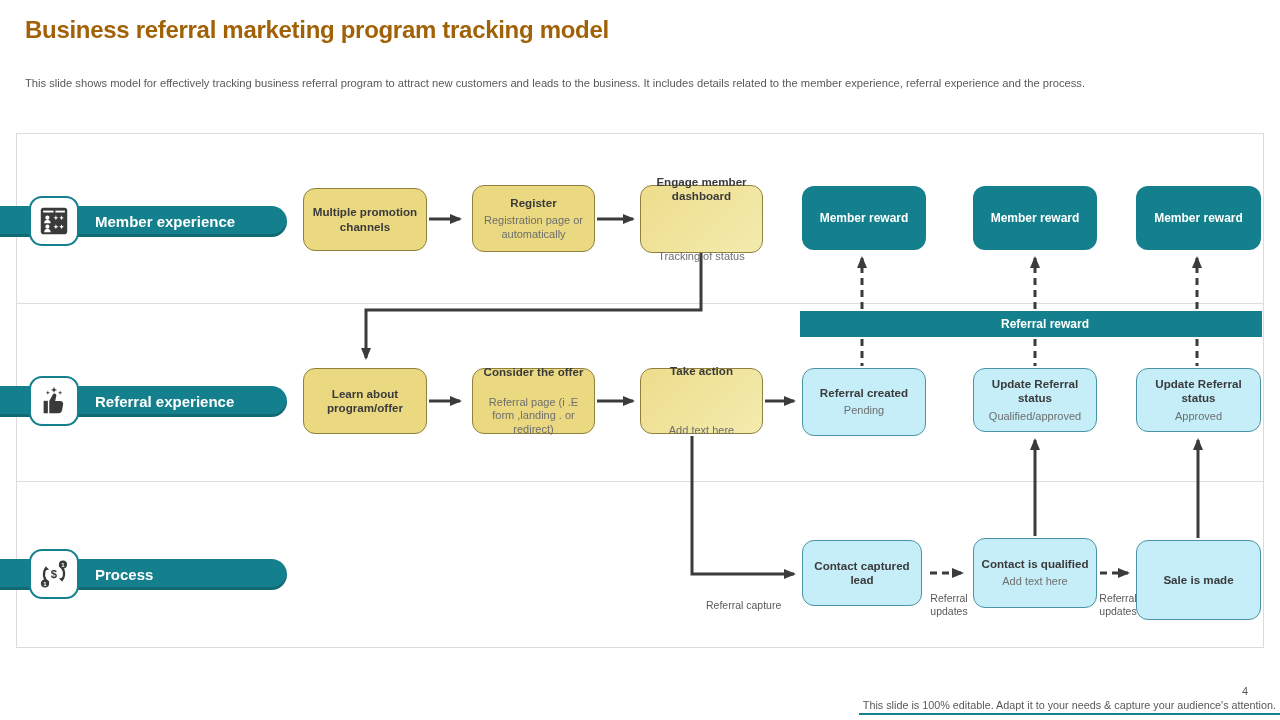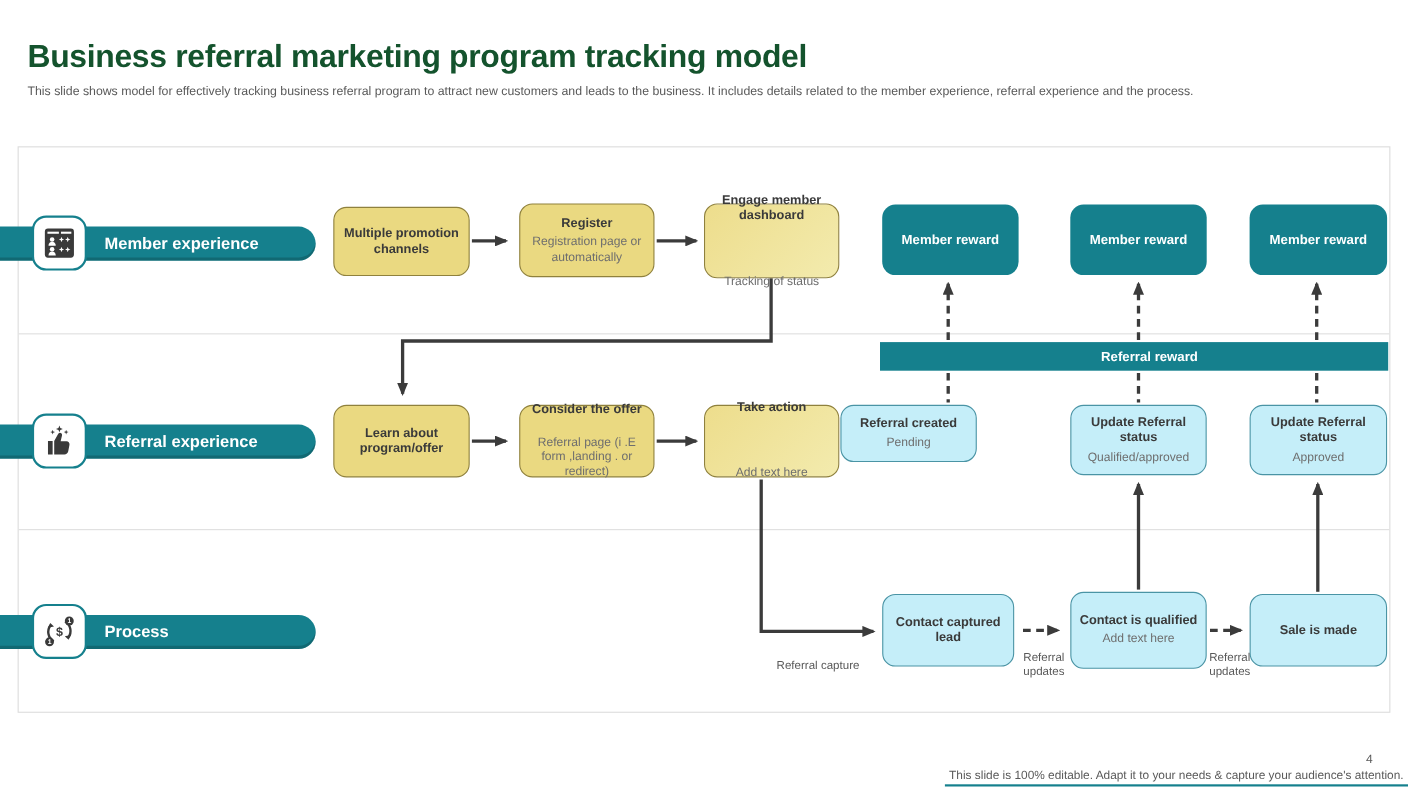--- a/index.html
+++ b/index.html
@@ -1,19 +1,19 @@
 <!DOCTYPE html>
 <html><head>
 <meta charset="utf-8">
 <style>
   html,body{margin:0;padding:0;background:#ffffff;}
   .slide{position:relative;width:1280px;height:720px;background:#ffffff;overflow:hidden;
          font-family:"Liberation Sans", sans-serif;}
-  .title{position:absolute;left:25px;top:36px;margin:0;font-size:29px;font-weight:700;
-         color:#14532d;letter-spacing:-0.3px;}
+  .title{position:absolute;left:25px;top:16px;margin:0;font-size:24px;font-weight:700;
+         color:#a16207;letter-spacing:-0.3px;}
   .subtitle{position:absolute;left:25px;top:77px;margin:0;font-size:11.2px;color:#595959;}
   .frame{position:absolute;left:16px;top:133px;width:1248px;height:515px;
          border:1px solid #dcdcdc;box-sizing:border-box;}
   .divider{position:absolute;left:17px;width:1246px;height:1px;background:#dedede;}
   .connectors{position:absolute;left:0;top:0;width:1280px;height:720px;pointer-events:none;}
 
   
   .lane-pill{position:absolute;left:0;height:31px;width:287px;background:#15808D;
              border-radius:0 16px 16px 0;box-shadow:inset 0 -3px 0 rgba(0,0,0,0.18);}
   .lane-label{position:absolute;left:95px;top:0;line-height:31px;color:#ffffff;
@@ -169,41 +169,41 @@
     <div class="bt">Learn about program/offer</div>
   </div>
   <div class="box yellow" style="left:472px;top:368px;width:123px;height:66px;">
     <div class="bt">Consider the offer</div>
     <div class="bs" style="margin-top:16px;">Referral page (i .E form ,landing . or redirect)</div>
   </div>
   <div class="box yellow-light" style="left:640px;top:368px;width:123px;height:66px;">
     <div class="bt">Take action</div>
     <div class="bs">Add text here</div>
   </div>
-  <div class="box blue" style="left:764px;top:368px;width:124px;height:52px;">
+  <div class="box blue" style="left:802px;top:368px;width:124px;height:68px;">
     <div class="bt">Referral created</div>
     <div class="bs">Pending</div>
   </div>
   <div class="box blue" style="left:973px;top:368px;width:124px;height:64px;">
     <div class="bt">Update Referral status</div>
     <div class="bs">Qualified/approved</div>
   </div>
   <div class="box blue" style="left:1136px;top:368px;width:125px;height:64px;">
     <div class="bt">Update Referral status</div>
     <div class="bs">Approved</div>
   </div>
 
   <div class="box blue" style="left:802px;top:540px;width:120px;height:66px;">
     <div class="bt">Contact captured lead</div>
   </div>
   <div class="box blue" style="left:973px;top:538px;width:124px;height:70px;">
     <div class="bt">Contact is qualified</div>
     <div class="bs">Add text here</div>
   </div>
-  <div class="box blue" style="left:1136px;top:540px;width:125px;height:66px;">
+  <div class="box blue" style="left:1136px;top:540px;width:125px;height:80px;">
     <div class="bt">Sale is made</div>
   </div>
 
   <div class="conn-label" style="left:706px;top:599px;width:90px;">Referral capture</div>
   <div class="conn-label" style="left:925px;top:592px;width:48px;text-align:center;">Referral updates</div>
   <div class="conn-label" style="left:1094px;top:592px;width:48px;text-align:center;">Referral updates</div>
 
   <div class="footer">
     <span>This slide is 100% editable. Adapt it to your needs &amp; capture your audience's attention.</span>
   </div>

